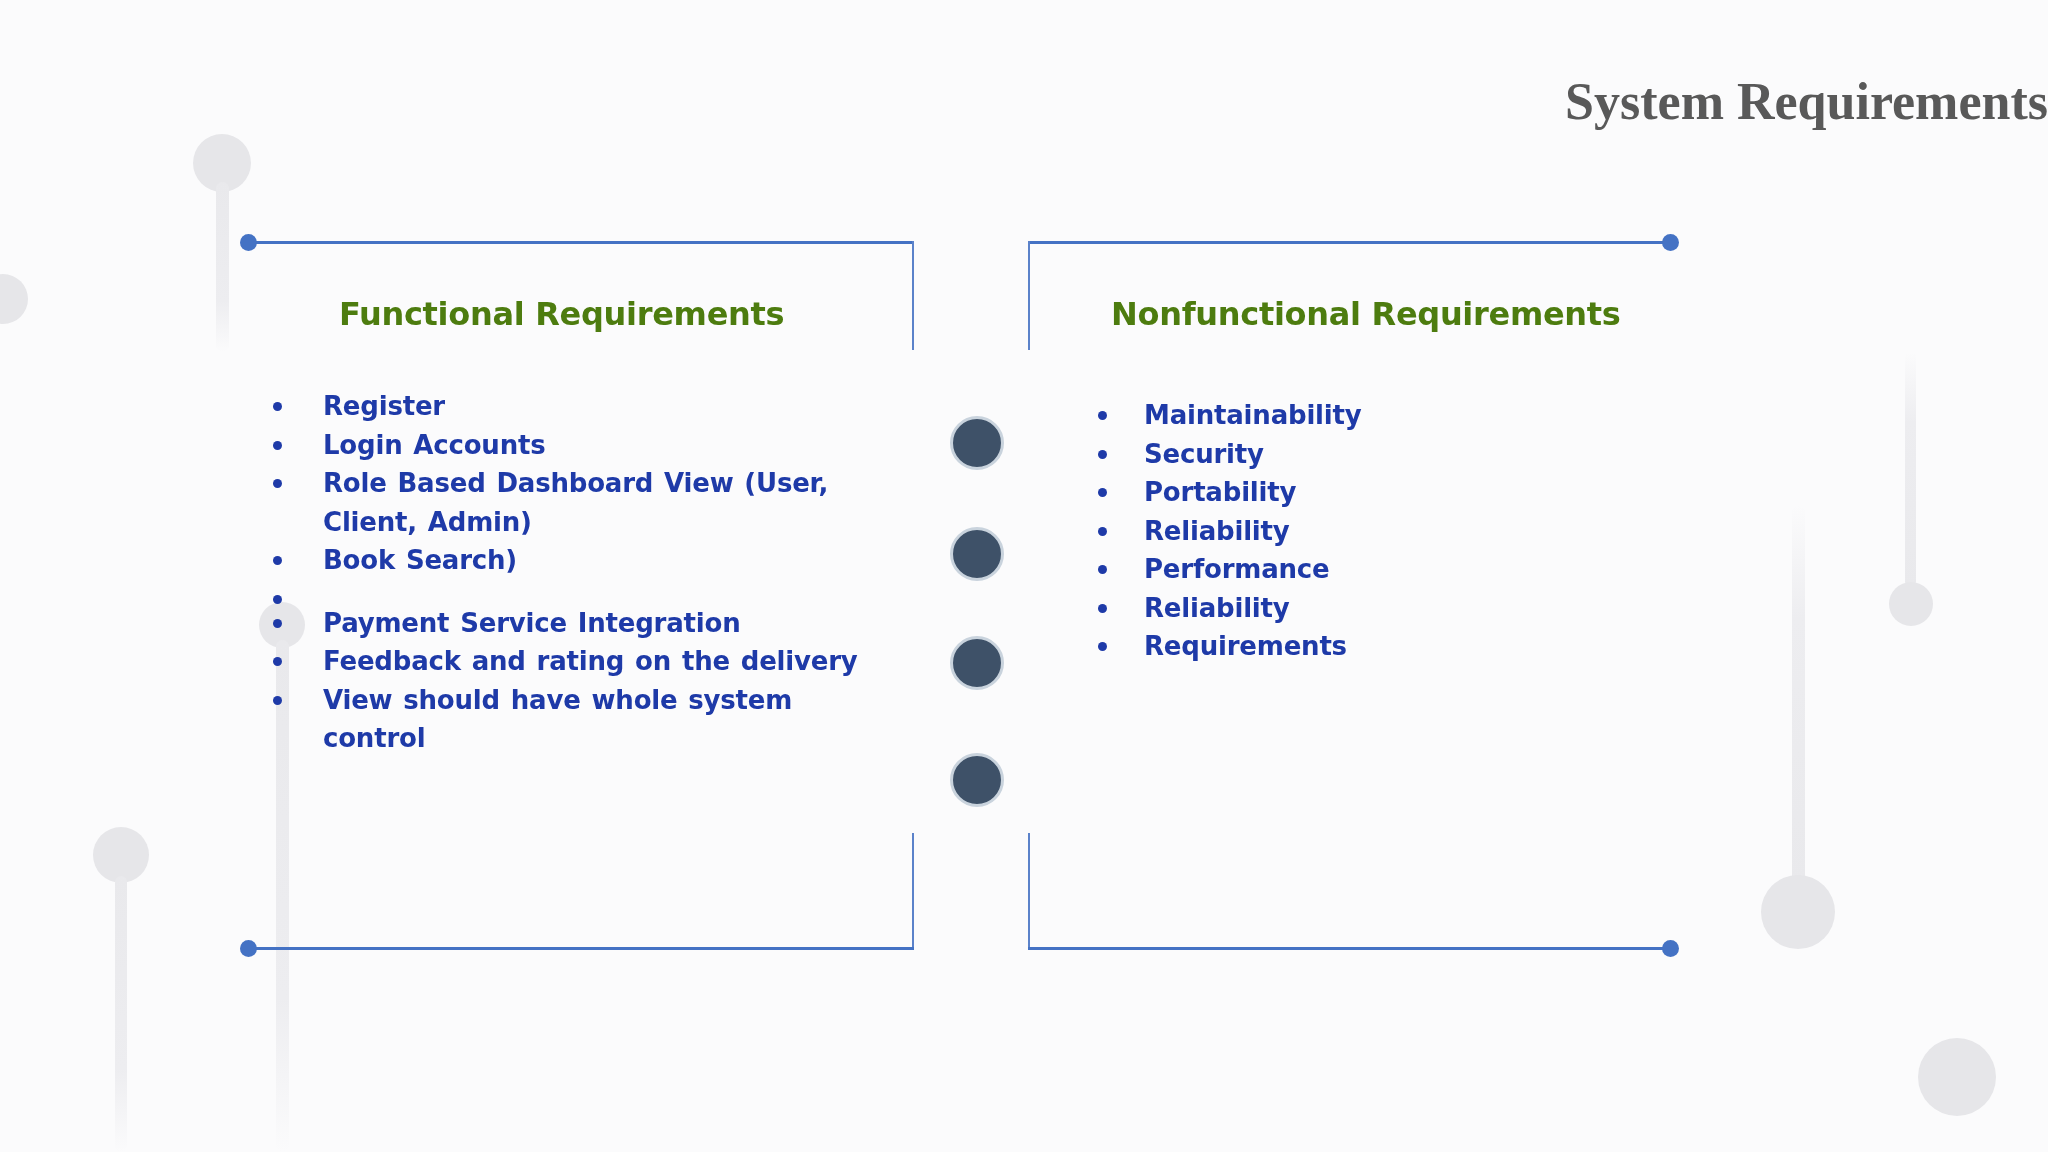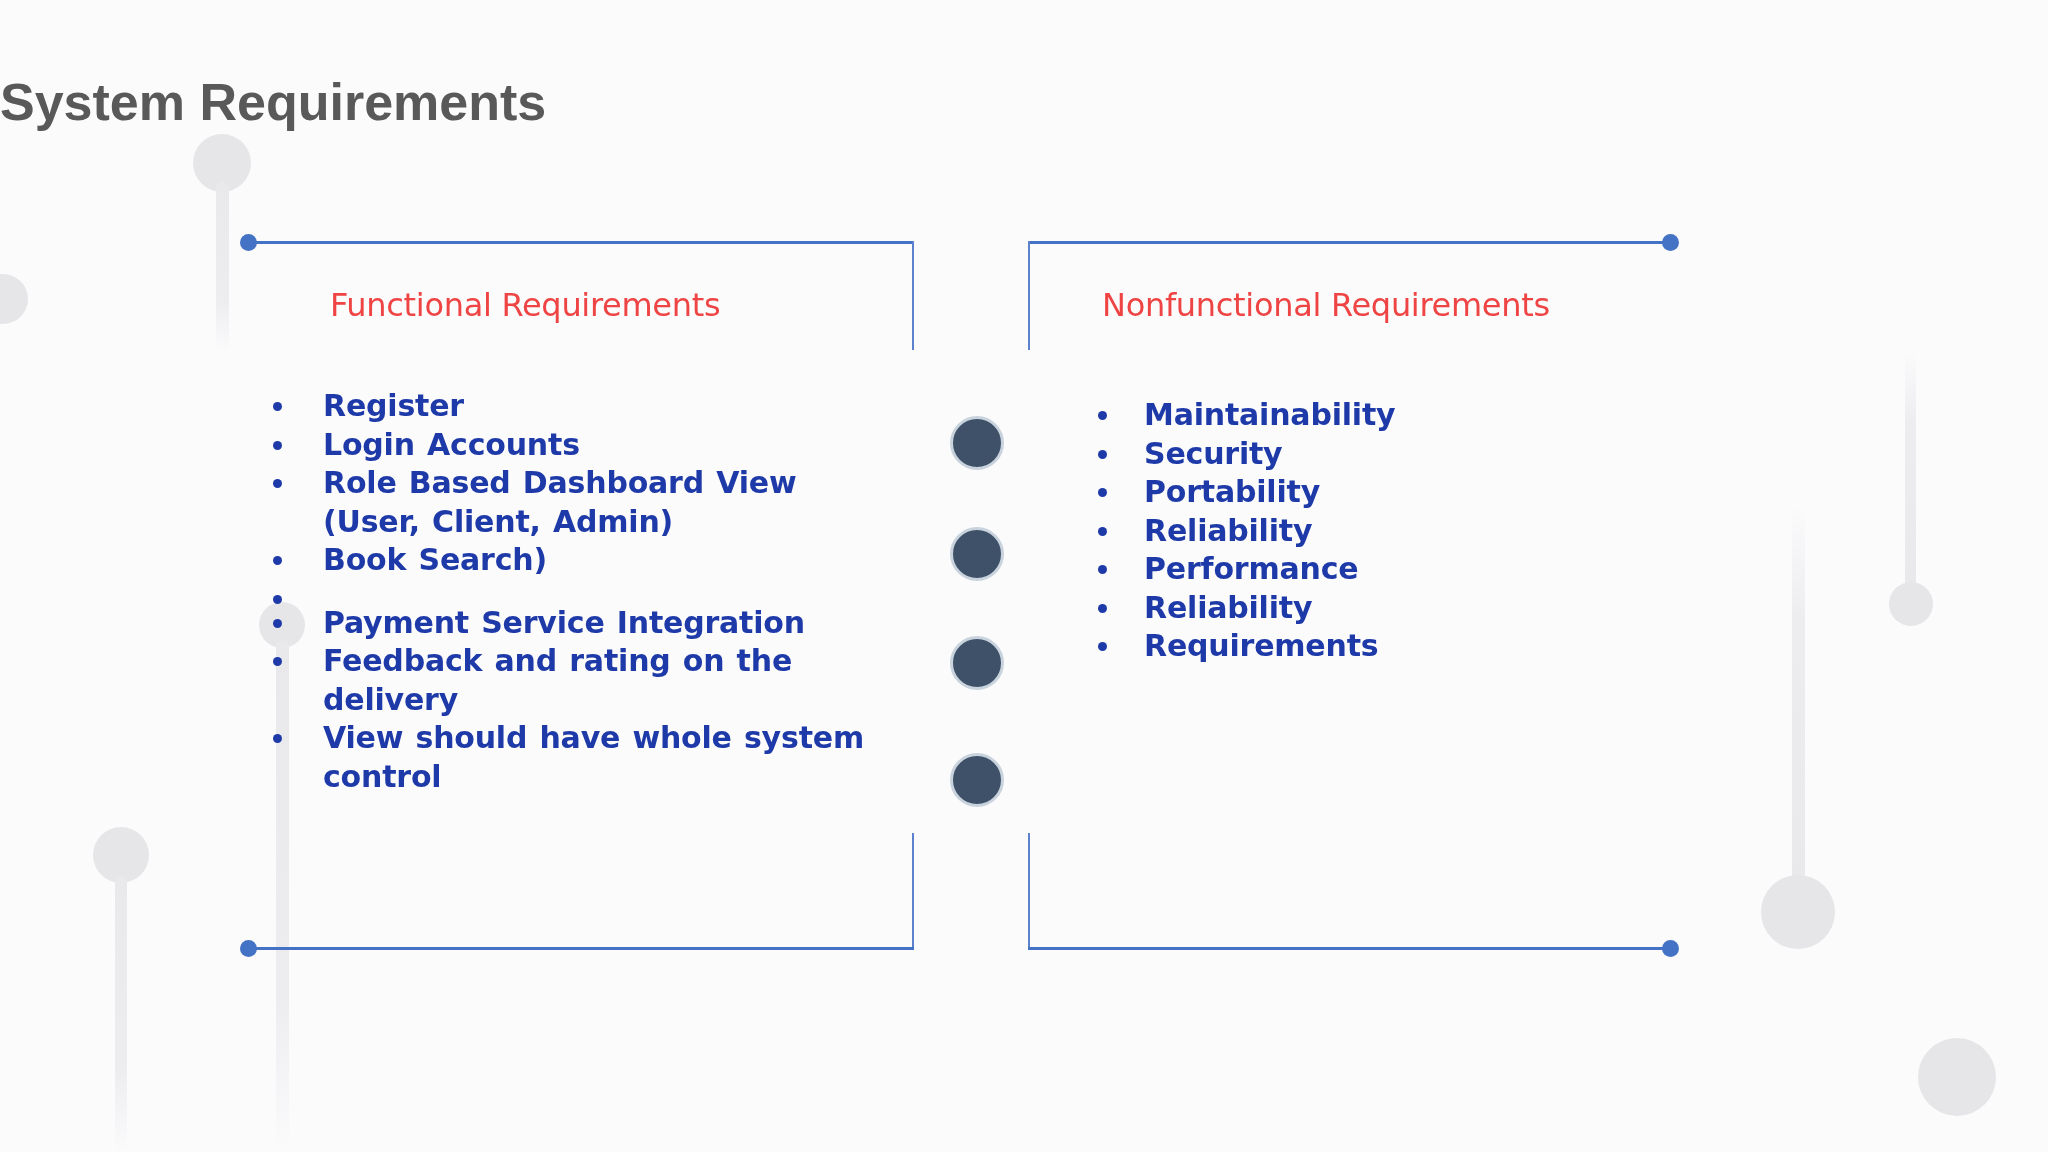--- a/index.html
+++ b/index.html
@@ -10,22 +10,23 @@
   }
   
   .deco{position:absolute;z-index:1;}
   .deco-circle{border-radius:50%;background:#e6e6e9;}
   .deco-stem{border-radius:7px;}
   .stem-down{background:linear-gradient(to bottom,#e9e9ec 0%,#ededf0 70%,rgba(237,237,240,0) 100%);}
   .stem-up{background:linear-gradient(to top,#e9e9ec 0%,#ededf0 70%,rgba(237,237,240,0) 100%);}
   
   .title{
     position:absolute;left:0;right:0;top:72px;margin:0;z-index:3;
-    text-align:left;font-size:52px;font-weight:600;color:#595959;
+    text-align:right;font-size:52px;font-weight:600;color:#595959;
     letter-spacing:0px;
+    font-family:Liberation Serif, serif;
   }
   
   .panel{position:absolute;top:241px;height:709px;z-index:2;}
   .panel-left{left:249px;width:665px;}
   .panel-right{left:1028px;width:642px;}
   .edge{position:absolute;background:#4472c4;}
   .edge-top{left:0;right:0;top:0;height:3px;}
   .edge-bottom{left:0;right:0;bottom:0;height:3px;}
   .edge-v{width:2px;background:#5b82ca;}
   .panel-left  .edge-v{right:0;}
@@ -34,32 +35,32 @@
   .edge-v.seg-bottom{bottom:0;height:117px;}
   .corner-dot{
     position:absolute;width:17px;height:17px;border-radius:50%;
     background:#4472c4;
   }
   .panel-left  .corner-dot{left:-9px;}
   .panel-right .corner-dot{right:-9px;}
   .corner-dot.at-top{top:-7px;}
   .corner-dot.at-bottom{bottom:-7px;}
   .panel-heading{
-    position:absolute;margin:7px;top:38px;
+    position:absolute;margin:16px;top:38px;
     font-family:"DejaVu Sans",sans-serif;
-    font-size:32px;font-weight:400;color:#ef4444;
+    font-size:32px;font-weight:700;color:#4d7c0f;
     letter-spacing:-0.3px;white-space:nowrap;
   }
   .panel-left  .panel-heading{left:74px;}
   .panel-right .panel-heading{left:67px;}
   
   .req-list{
     position:absolute;margin:0;padding:0;list-style:none;
     font-family:"DejaVu Sans",sans-serif;
-    font-size:30px;font-weight:700;color:#1e3aa8;
+    font-size:26px;font-weight:700;color:#1e3aa8;
     line-height:38.5px;letter-spacing:-0.2px;word-spacing:2px;
   }
   .panel-left  .req-list{left:24px;top:146px;width:616px;}
   .panel-right .req-list{left:70px;top:155px;width:520px;}
   .req-list li{display:flex;align-items:flex-start;}
   .bullet-dot{
     flex:0 0 9px;width:9px;height:9px;border-radius:50%;
     background:#1e3aa8;margin-top:15px;
   }
   .panel-left  .bullet-dot{margin-right:41px;}

